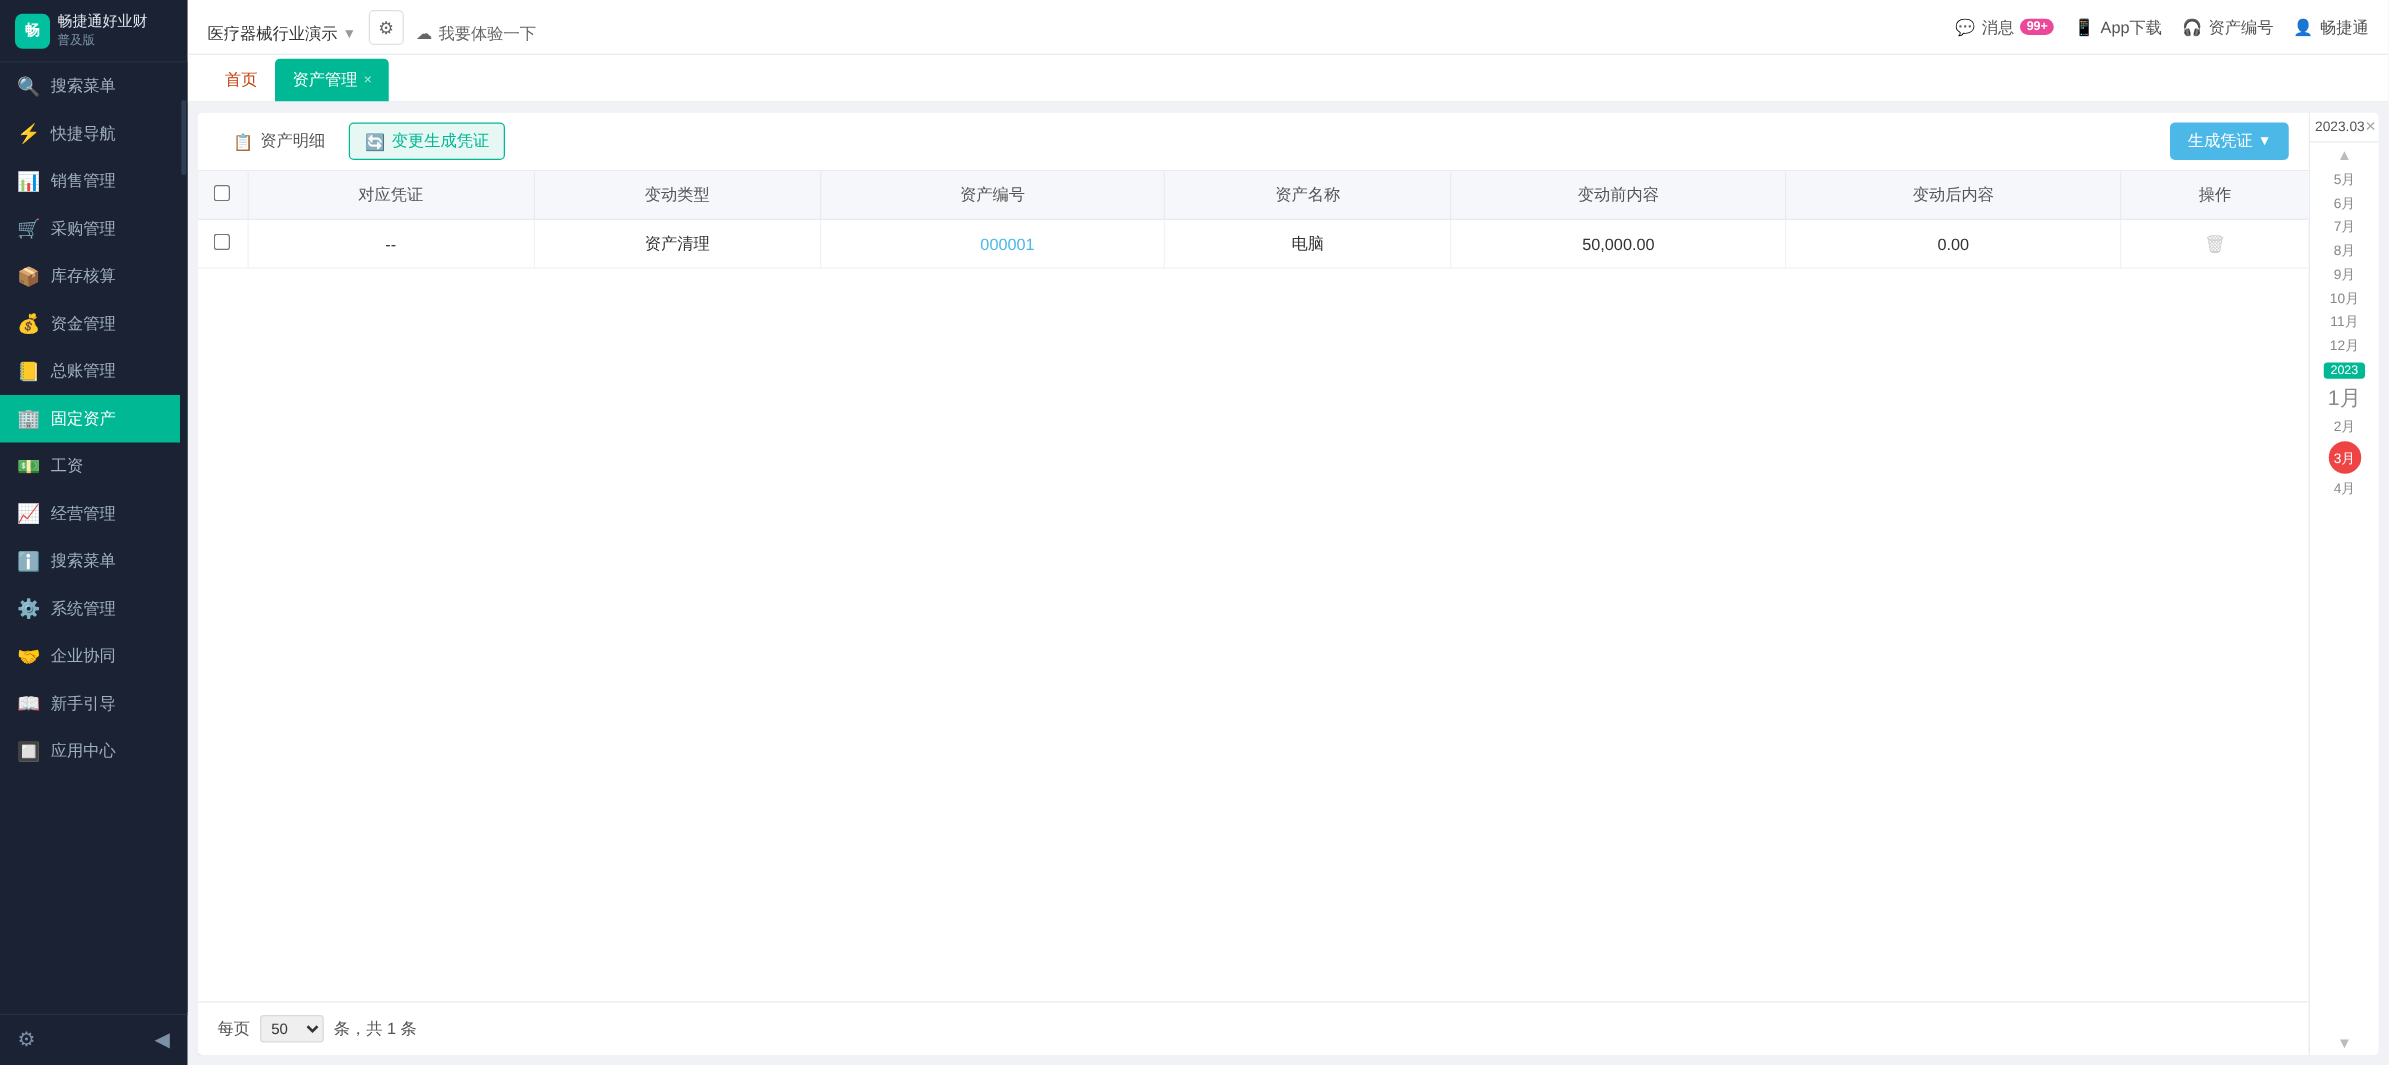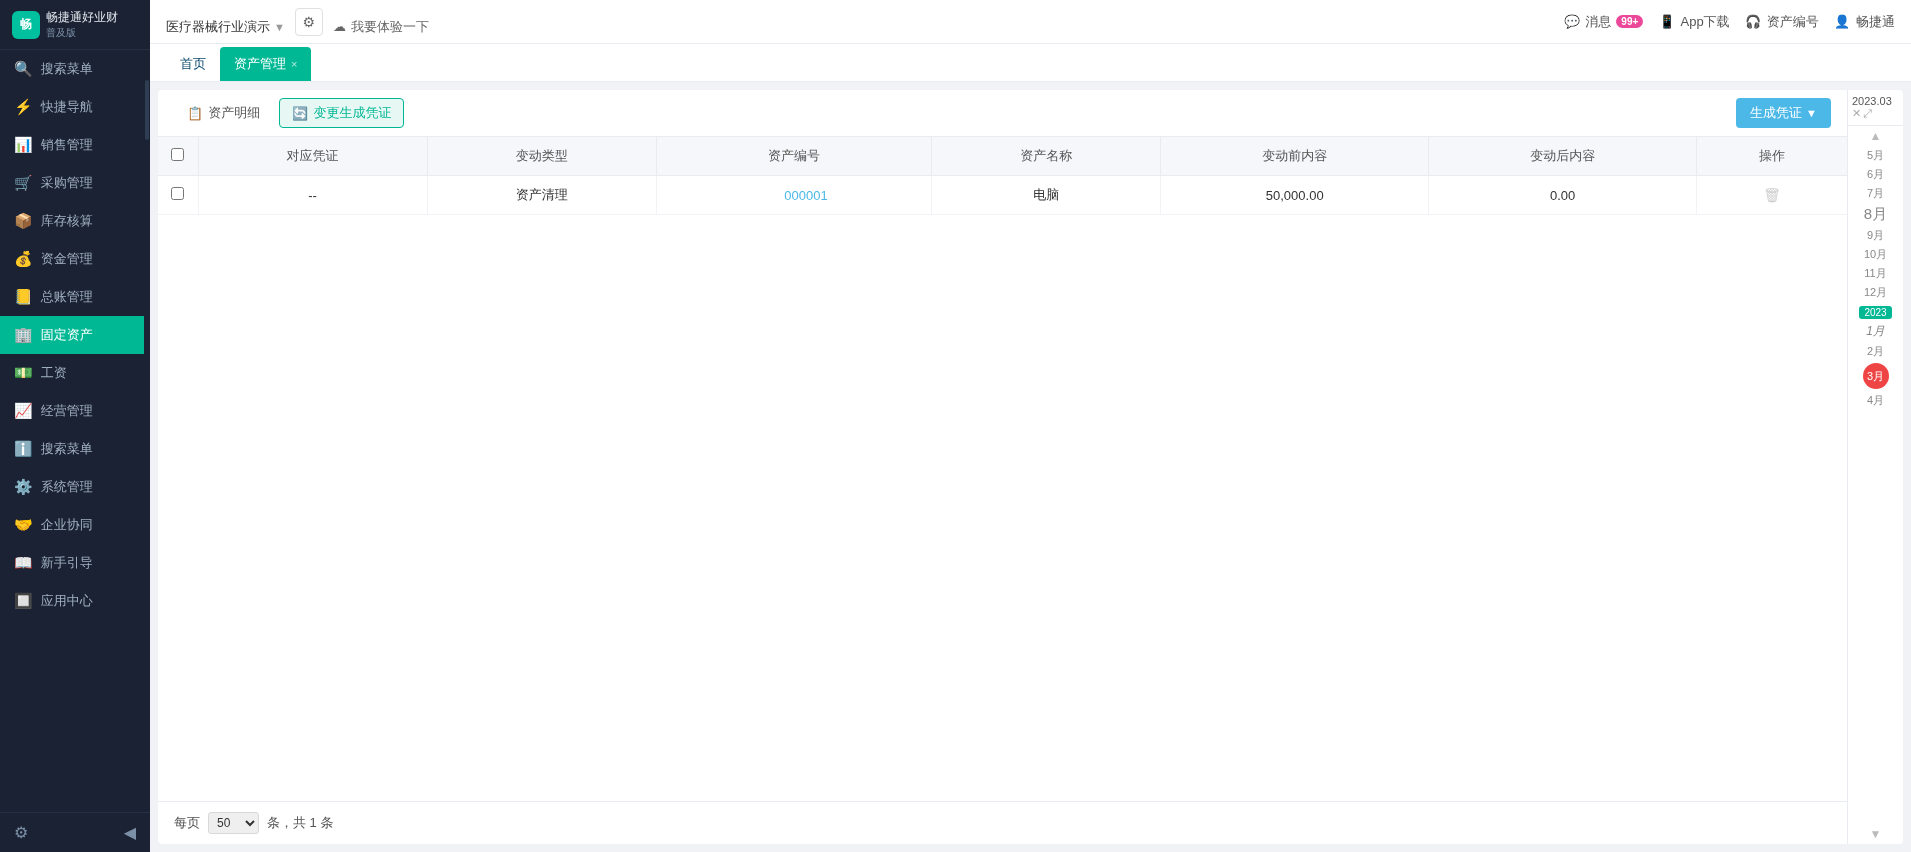--- a/index.html
+++ b/index.html
@@ -116,21 +116,21 @@
       font-size: 13px;
       color: #555;
       border-radius: 4px 4px 0 0;
       display: flex; align-items: center; gap: 5px;
     }
     .tab.active {
       background: #00b894;
       color: white;
     }
     .tab .close { font-size: 11px; cursor: pointer; opacity: 0.7; }
-    .tab-home { color: #0c4a6e; }
+    .tab-home { color: #c2410c; }
 
     
     .content {
       flex: 1;
       background: white;
       margin: 8px;
       border-radius: 4px;
       box-shadow: 0 1px 4px rgba(0,0,0,0.08);
       display: flex;
       flex-direction: column;
@@ -456,42 +456,42 @@
             <option value="10">10</option>
             <option value="20">20</option>
             <option value="100">100</option>
           </select>
           <span>条，共 1 条</span>
         </div>
       </div>
 
       <div style="width:56px;background:white;border-left:1px solid #e8ecf0;border-radius:0 4px 4px 0;display:flex;flex-direction:column;align-items:center;overflow:hidden;">
 
-        <div style="display:flex;align-items:flex-start;justify-content:space-between;width:100%;padding:5px 4px;border-bottom:1px solid #e8ecf0;flex-direction:column;">
+        <div style="display:flex;align-items:flex-end;justify-content:space-between;width:100%;padding:5px 4px;border-bottom:1px solid #e8ecf0;">
           <span style="font-size:11px;color:#555;font-weight:500;">2023.03</span>
           <div style="display:flex;gap:2px;">
             <span style="font-size:11px;color:#aaa;cursor:pointer;">✕</span>
             <span style="font-size:11px;color:#aaa;cursor:pointer;">⤢</span>
           </div>
         </div>
 
         <div style="padding:3px 0;color:#bbb;cursor:pointer;font-size:12px;">▲</div>
 
         <div style="display:flex;flex-direction:column;align-items:center;width:100%;overflow-y:auto;flex:1;">
           <div style="font-size:11px;color:#888;padding:2px 0;">5月</div>
           <div style="font-size:11px;color:#888;padding:2px 0;">6月</div>
           <div style="font-size:11px;color:#888;padding:2px 0;">7月</div>
-          <div style="font-size:15px;color:#888;padding:2px 0;">8月</div>
+          <div style="font-size:11px;color:#888;padding:2px 0;">8月</div>
           <div style="font-size:11px;color:#888;padding:2px 0;">9月</div>
           <div style="font-size:11px;color:#888;padding:2px 0;">10月</div>
           <div style="font-size:11px;color:#888;padding:2px 0;">11月</div>
           <div style="font-size:11px;color:#888;padding:2px 0;">12月</div>
 
           <div style="background:#00b894;color:white;border-radius:3px;padding:1px 5px;font-size:10px;margin:4px 0 2px 0;">2023</div>
-          <div style="font-size:12px;color:#888;padding:2px 0;font-style:italic;">1月</div>
+          <div style="font-size:17px;color:#888;padding:2px 0;">1月</div>
           <div style="font-size:11px;color:#888;padding:2px 0;">2月</div>
 
           <div style="background:#ef4444;color:white;border-radius:50%;width:26px;height:26px;display:flex;align-items:center;justify-content:center;font-size:11px;margin:2px auto;cursor:pointer;">3月</div>
           <div style="font-size:11px;color:#888;padding:2px 0;">4月</div>
         </div>
 
         <div style="padding:3px 0;color:#bbb;cursor:pointer;font-size:12px;">▼</div>
       </div>
     </div>
   </div>

